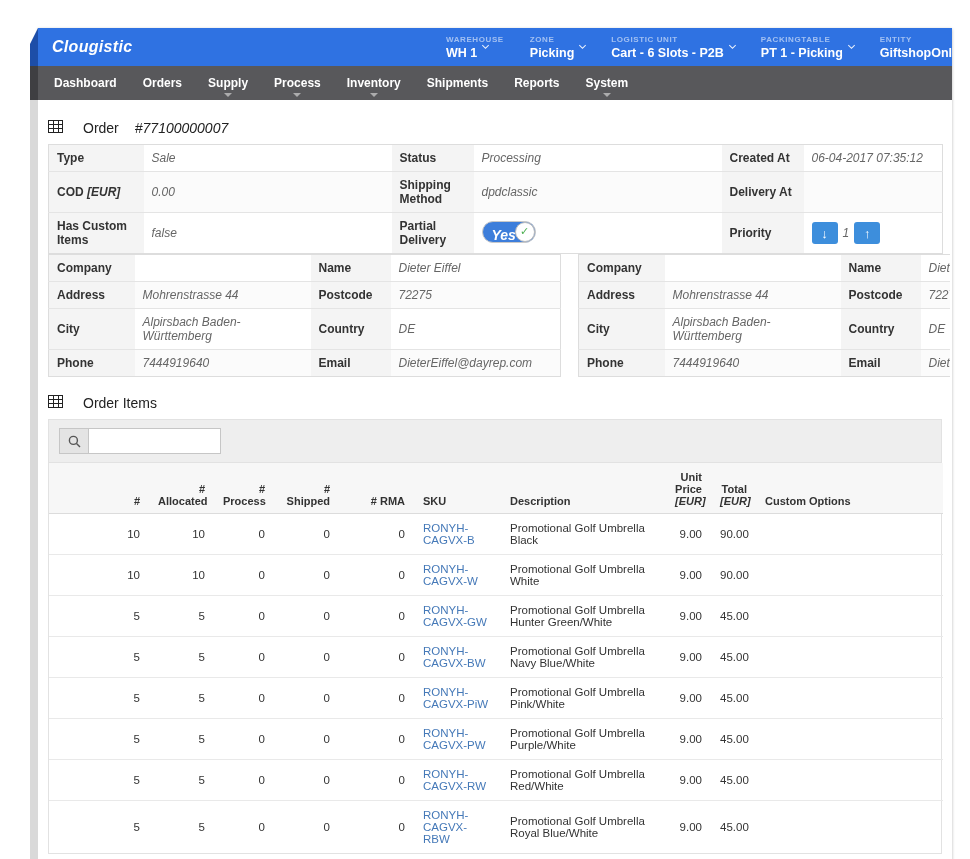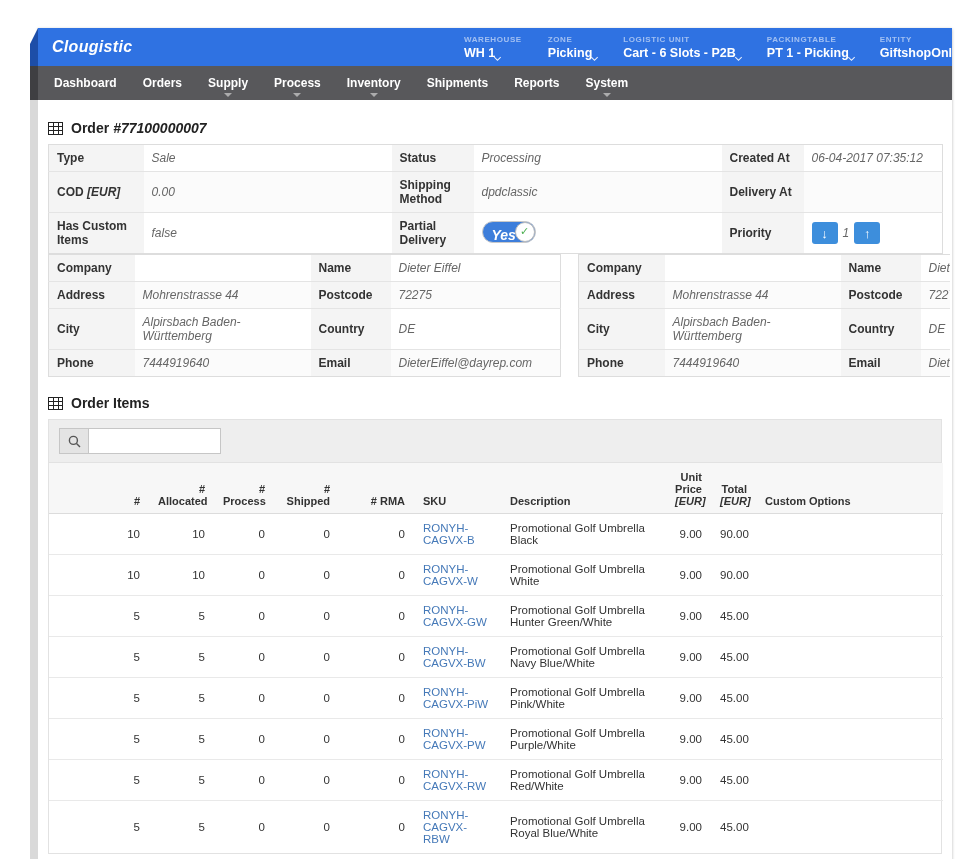--- a/index.html
+++ b/index.html
@@ -11,32 +11,32 @@
   .r-gray { height:34px; background:#3f3f42; }
   .r-light { flex:1; background:#d9d9d9; }
   .card { background:#fff; overflow:hidden; box-shadow:0 1px 3px rgba(0,0,0,.28); margin-bottom:10px; }
 
   
   .topbar { height:38px; background:#2f72e2; display:flex; align-items:center; padding:0 0 0 14px; color:#fff; overflow:hidden; }
   .brand { font-style:italic; font-weight:bold; font-size:16px; letter-spacing:.3px; flex:0 0 auto; }
   .selectors { margin-left:auto; display:flex; gap:26px; white-space:nowrap; }
   .selector { cursor:pointer; }
   .sel-label { font-size:8px; font-weight:bold; color:rgba(255,255,255,.55); letter-spacing:.6px; text-transform:uppercase; margin-bottom:2px; }
-  .sel-value { font-size:12.5px; font-weight:bold; display:flex; align-items:flex-end; }
+  .sel-value { font-size:12.5px; font-weight:bold; display:flex; align-items:flex-start; gap:6px; }
   .chev { width:5px; height:5px; border-right:1.5px solid rgba(255,255,255,.9); border-bottom:1.5px solid rgba(255,255,255,.9); transform:rotate(45deg); margin-top:-3px; }
 
   
   .nav { height:34px; background:#58585b; display:flex; padding:0 3px; }
   .nav-item { position:relative; color:#fff; font-size:12px; font-weight:bold; padding:0 13px; display:flex; align-items:center; cursor:pointer;text-align:center; }
   .nav-caret { position:absolute; bottom:3px; left:50%; margin-left:-4px; width:0; height:0;
     border-left:4px solid transparent; border-right:4px solid transparent; border-top:4px solid rgba(255,255,255,.5); }
 
   
   .content { padding:2px 10px 16px 10px; background:#fff; }
-  .sec-title { display:flex; align-items:center; gap:8px; font-weight:bold; font-size:14px; color:#222; margin:18px 0 8px 0; }
+  .sec-title { display:flex; align-items:flex-start; gap:20px; font-weight:normal; font-size:14px; color:#222; margin:18px 0 8px 0; }
   .grid-icon { flex:0 0 auto; display:inline-block; }
   .title-italic { font-style:italic; }
 
   table.info { width:100%; border-collapse:collapse; border:1px solid #ddd; font-size:12px; table-layout:fixed; }
   table.info td { border-top:1px solid #e4e4e4; padding:6px 8px; vertical-align:middle; }
   table.info tr:first-child td { border-top:none; }
   table.info td.lbl { background:#f4f4f4; font-weight:bold; color:#333; }
   table.info td.val { color:#666; font-style:italic; background:#fff; }
   table.info tr:nth-child(even) td.val { background:#fbfbfb; }
   .status-processing { color:#a7545f; }

